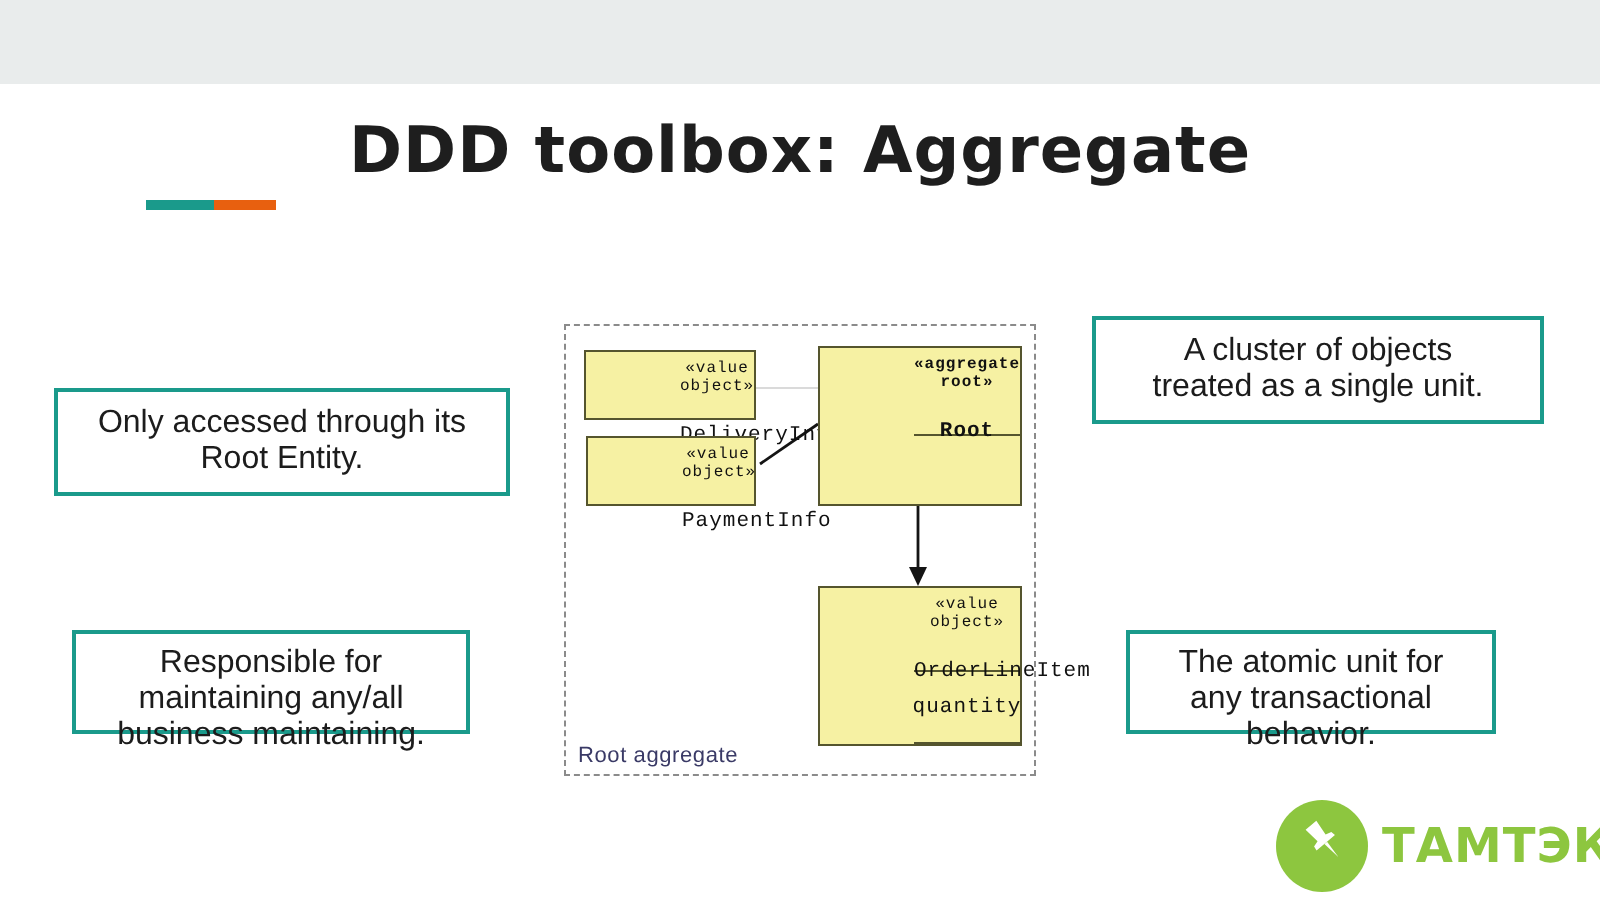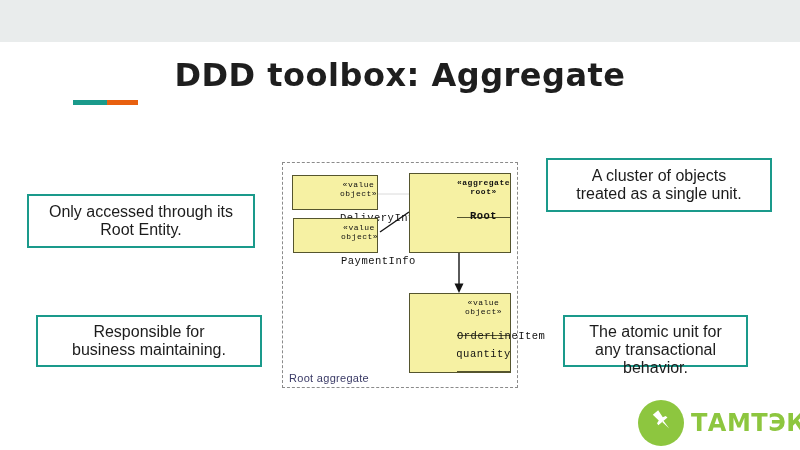--- a/index.html
+++ b/index.html
@@ -18,21 +18,21 @@
 
   .callout{position:absolute;border:2px solid #1a9a8b;background:#ffffff;
            color:#1c1c1c;font-size:16px;line-height:18px;text-align:center;
            display:flex;flex-direction:column;justify-content:center;align-items:center;
            overflow:visible;box-sizing:border-box;}
   .callout.overflowing{justify-content:flex-start;padding-top:6px;}
   .callout .ln{white-space:nowrap;}
 
   .co-tl{left:27px;top:158px;width:228px;height:54px;margin-top:36px;}
   .co-tr{left:546px;top:158px;width:226px;height:54px;}
-  .co-bl{left:36px;top:315px;width:226px;height:52px;}
+  .co-bl{left:36px;top:315px;width:199px;height:52px;}
   .co-br{left:563px;top:315px;width:185px;height:52px;}
 
   .diagram{position:absolute;left:282px;top:162px;width:236px;height:226px;
            border:1px dashed #8b8b8b;background:#ffffff;box-sizing:border-box;}
   .node{position:absolute;background:#f6f1a3;border:1px solid #55552e;
         box-sizing:border-box;text-align:center;color:#111;
         font-family:"Liberation Mono","DejaVu Sans Mono",monospace;padding-left:47px;}
   .node .stereo{font-size:8px;letter-spacing:0.5px;margin-top:4px;}
   .node .cname{font-size:10.5px;margin-top:14px;letter-spacing:0.5px;}
   .node .compartment{border-top:1px solid #55552e;box-sizing:border-box;}
@@ -75,20 +75,21 @@
     <div class="ln">Root Entity.</div>
   </div>
 
   <div class="callout co-tr">
     <div class="ln">A cluster of objects</div>
     <div class="ln">treated as a single unit.</div>
   </div>
 
   <div class="callout overflowing co-bl">
     <div class="ln">Responsible for</div>
+    <div class="ln">maintaining any/all</div>
     <div class="ln">business maintaining.</div>
   </div>
 
   <div class="callout overflowing co-br">
     <div class="ln">The atomic unit for</div>
     <div class="ln">any transactional</div>
     <div class="ln">behavior.</div>
   </div>
 
   <div class="diagram">

